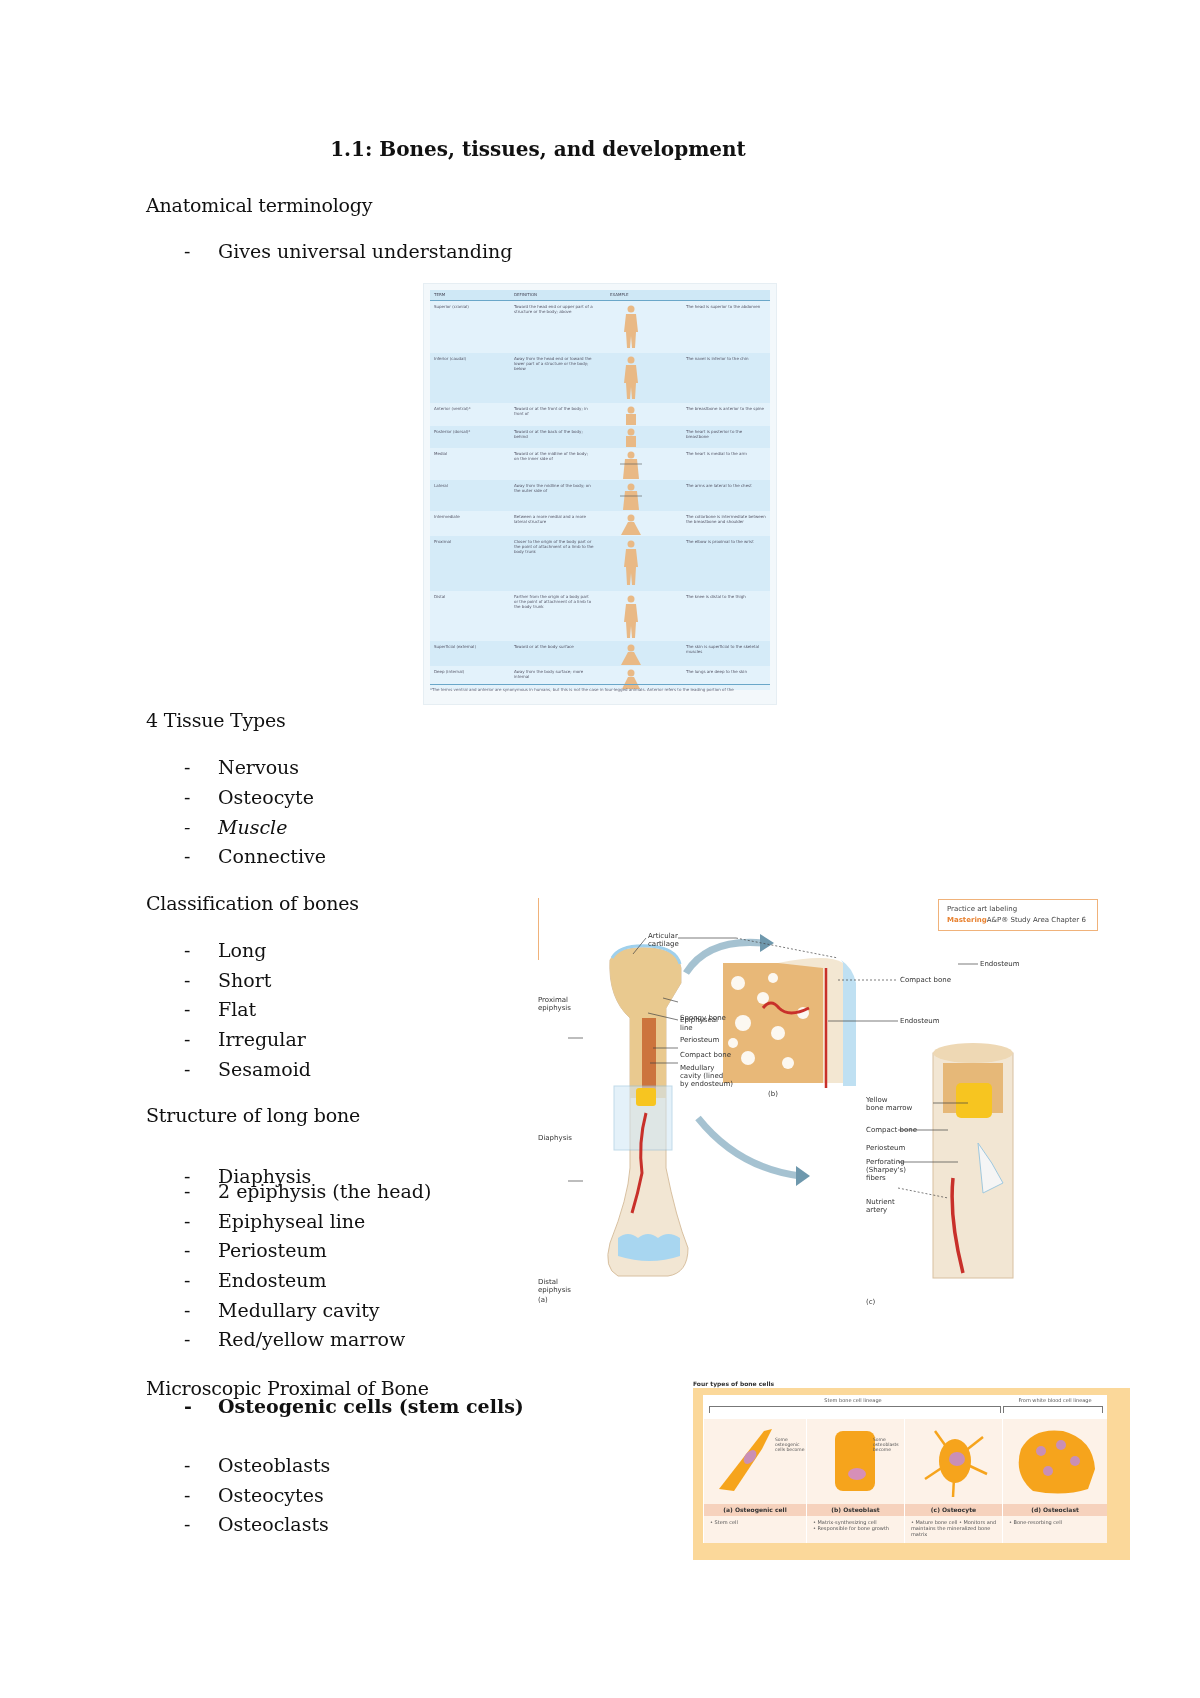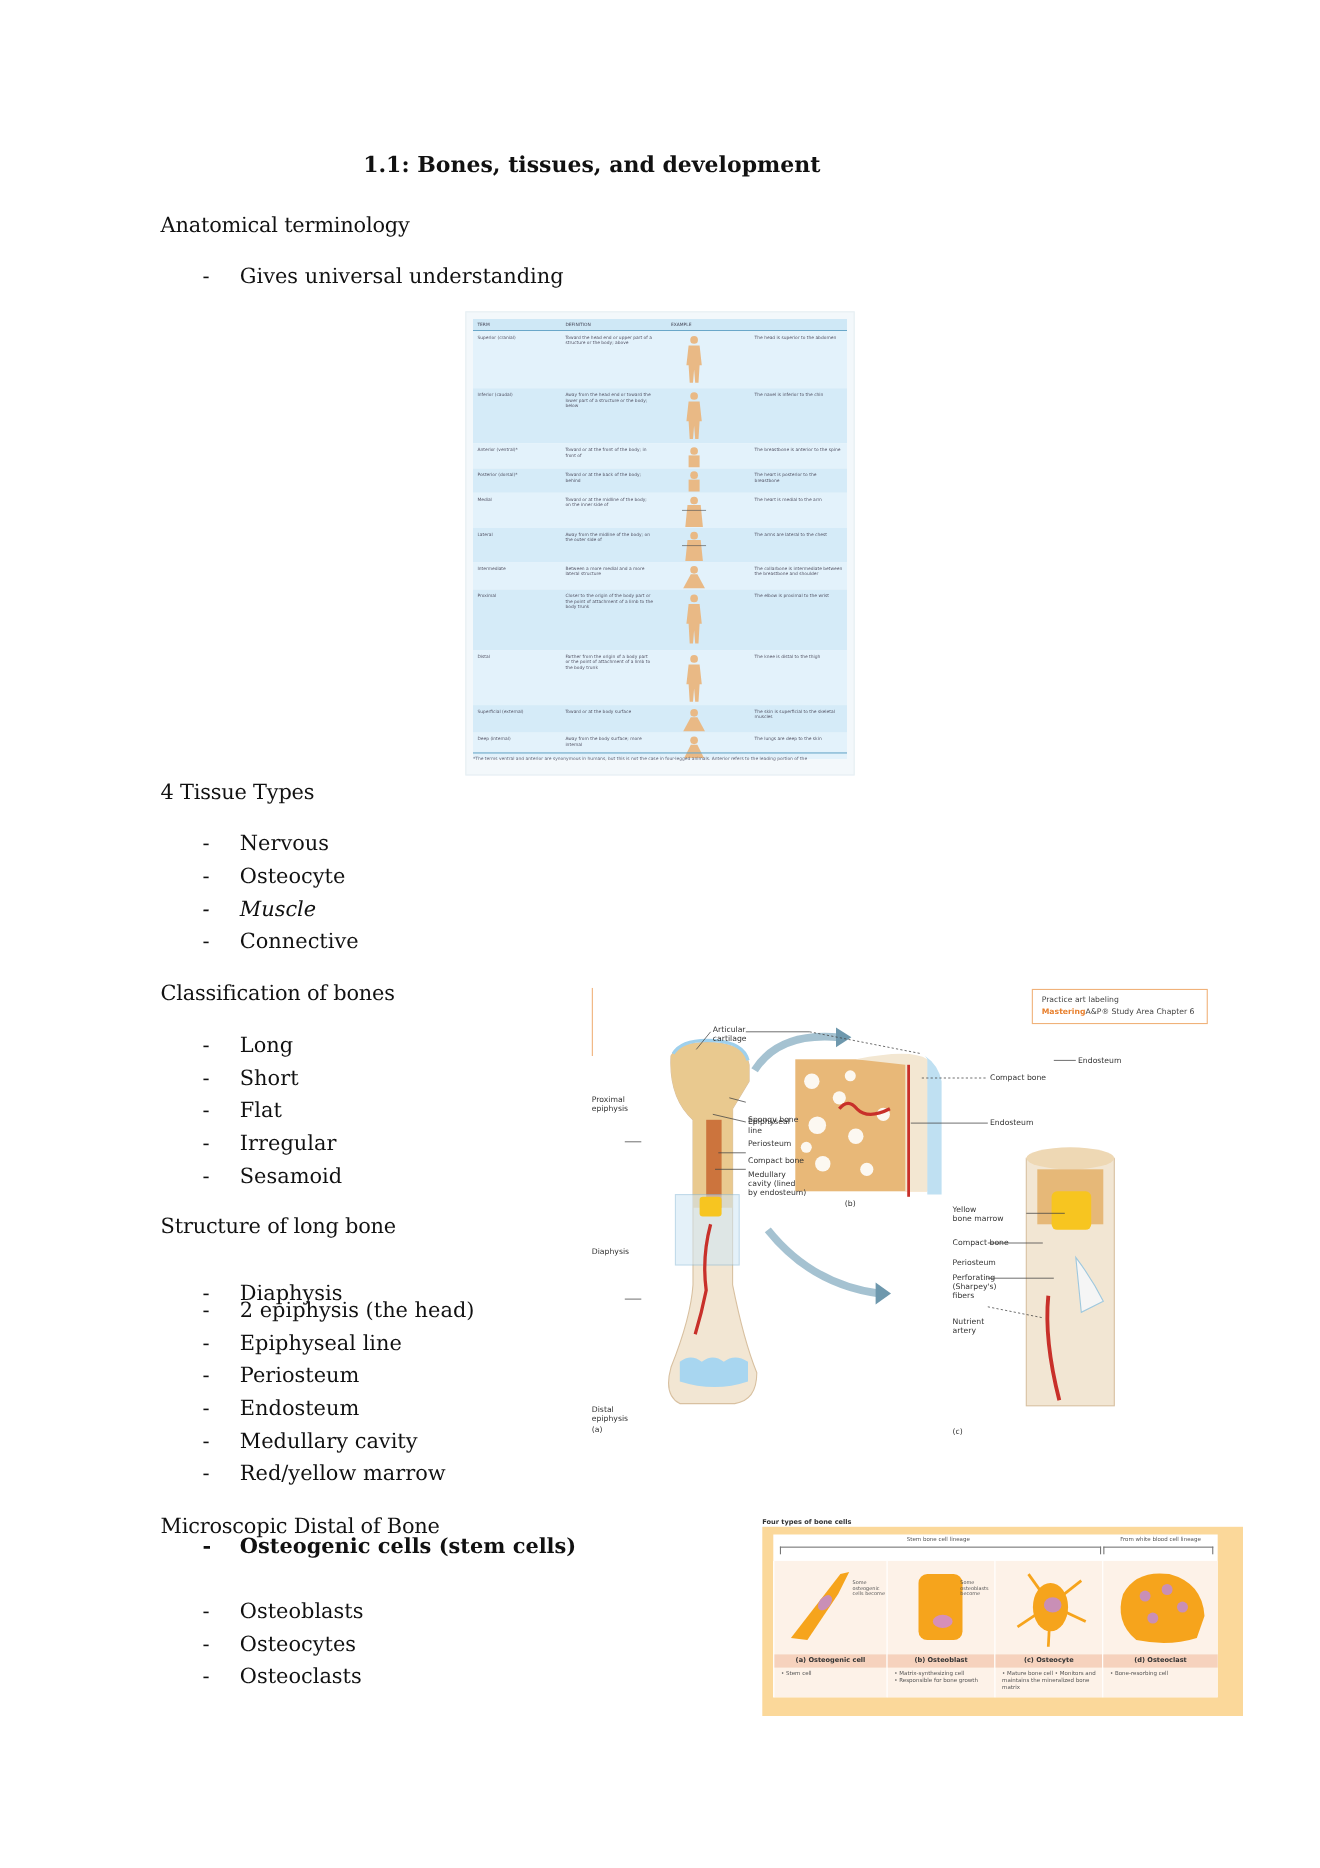--- a/index.html
+++ b/index.html
@@ -285,21 +285,21 @@
   <div class="lbl" style="left:328px;top:228px">Compact bone</div>
   <div class="lbl" style="left:328px;top:246px">Periosteum</div>
   <div class="lbl" style="left:328px;top:260px">Perforating
 (Sharpey's)
 fibers</div>
   <div class="lbl" style="left:328px;top:300px">Nutrient
 artery</div>
   <div class="lbl" style="left:328px;top:400px">(c)</div>
 </div>
 
-<div class="abs heading" style="top:1377px;">Microscopic Distal of Bone</div>
+<div class="abs heading" style="top:1377px;">Microscopic Proximal of Bone</div>
 <div class="abs item" style="top:1395px;font-weight:bold;"><span class="dash">-</span><span>Osteogenic cells (stem cells)</span></div>
 <div class="abs item" style="top:1454px;"><span class="dash">-</span><span>Osteoblasts</span></div>
 <div class="abs item" style="top:1484px;"><span class="dash">-</span><span>Osteocytes</span></div>
 <div class="abs item" style="top:1513px;"><span class="dash">-</span><span>Osteoclasts</span></div>
 
 <div class="abs fig-cells">
   <div class="fig-title">Four types of bone cells</div>
   <div class="panel">
     <div class="lineage" style="left:0;width:300px">Stem bone cell lineage</div>
     <div class="lineage" style="left:300px;width:104px">From white blood cell lineage</div>

